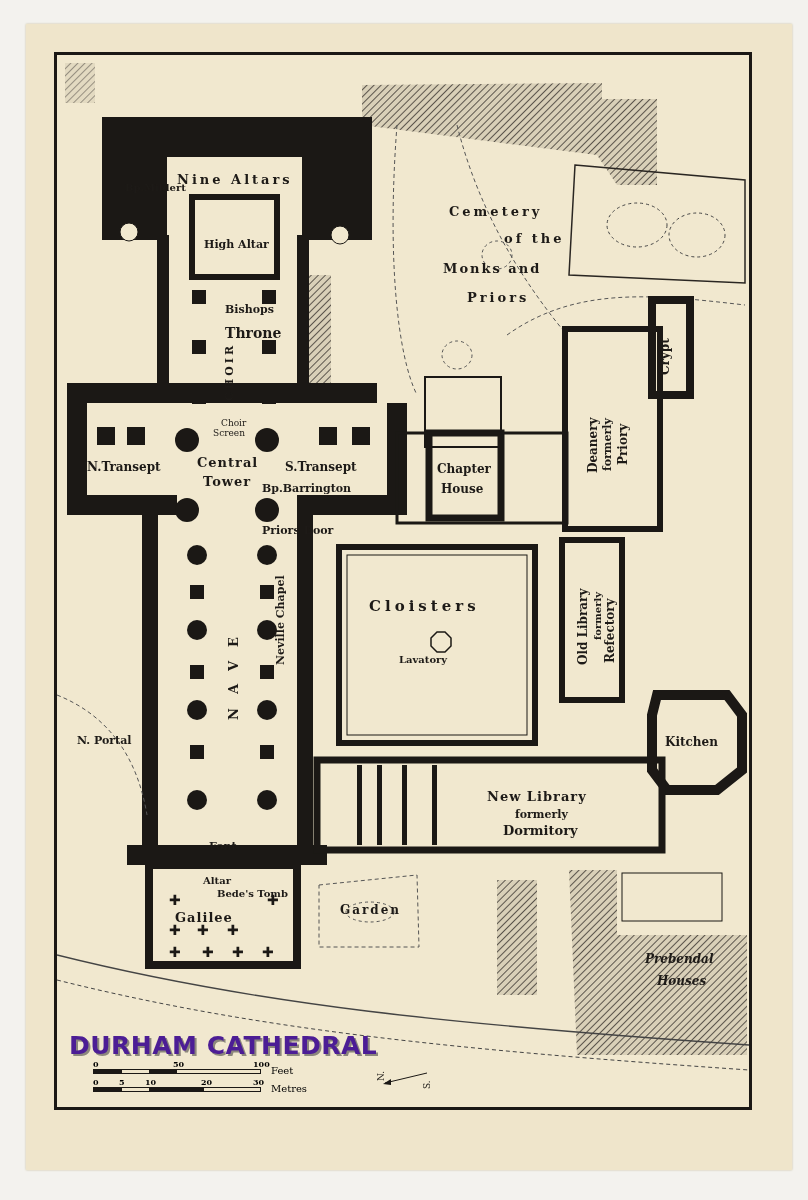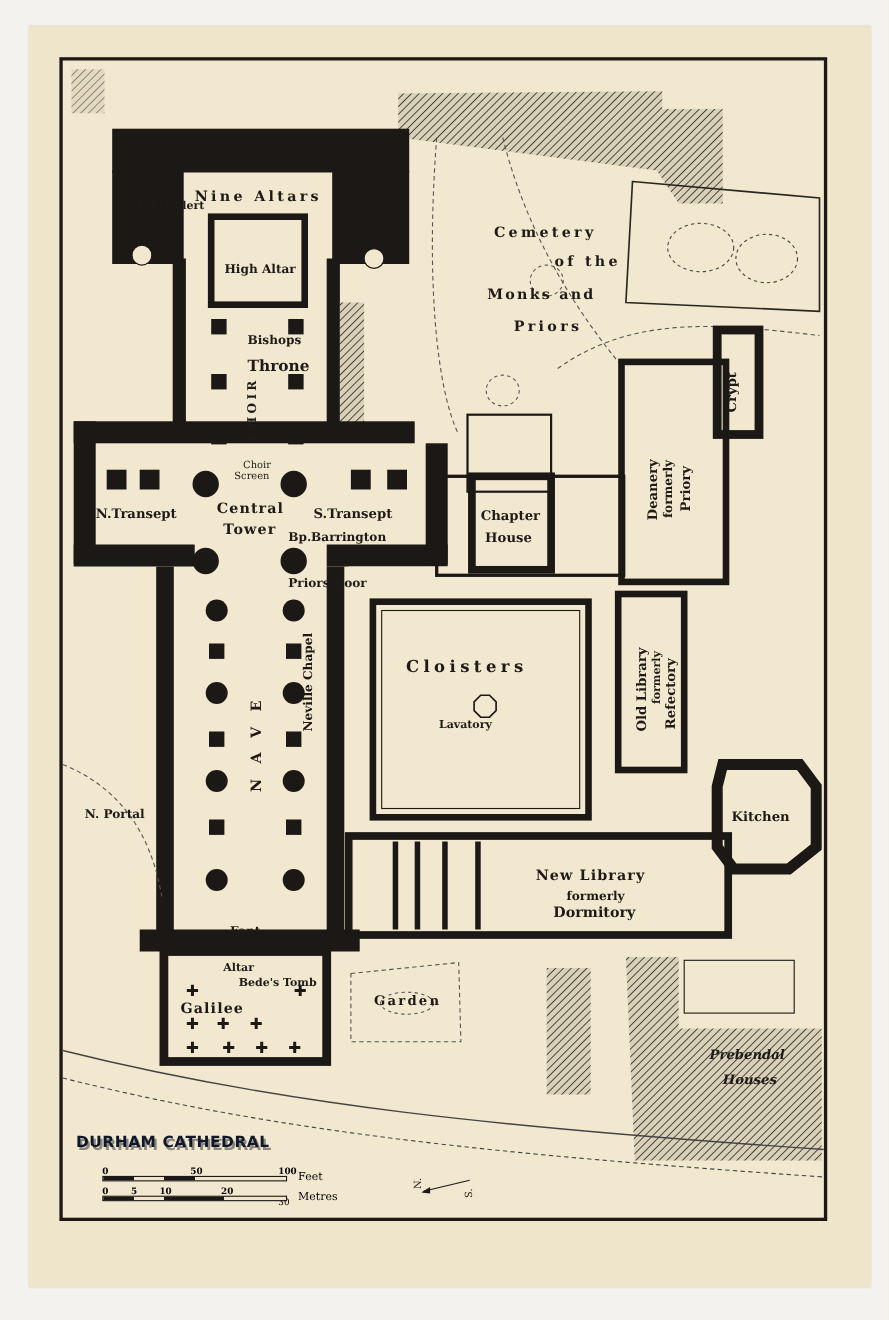--- a/index.html
+++ b/index.html
@@ -3,21 +3,21 @@
 <meta charset="utf-8">
 <style>
   html,body{margin:0;padding:0;}
   body{width:808px;height:1200px;background:#f3f2ee;position:relative;overflow:hidden;font-family:"DejaVu Serif",serif;}
   .paper{position:absolute;left:26px;top:24px;width:766px;height:1146px;background:#efe5cb;box-shadow:0 0 2px #c9bf9f;}
   .frame{position:absolute;left:54px;top:52px;width:692px;height:1052px;border:3px solid #1b1815;background:#f1e8cf;overflow:hidden;}
   svg.map{position:absolute;left:0;top:0;}
   .lbl{position:absolute;color:#1d1a17;font-family:"DejaVu Serif",serif;font-weight:bold;white-space:nowrap;line-height:1;}
   .sp{letter-spacing:3px;}
   .vert{transform-origin:left top;transform:rotate(-90deg);}
-  .title{position:absolute;font-family:"DejaVu Sans",sans-serif;font-weight:bold;font-size:14px;color:#0f172a;letter-spacing:0.5px;text-shadow:2px 2px 0 #8c877c;}
+  .title{position:absolute;font-family:"DejaVu Sans",sans-serif;font-weight:bold;font-size:25px;color:#4c1d95;letter-spacing:0.5px;text-shadow:2px 2px 0 #8c877c;}
   .small{font-size:9px;font-weight:normal;}
 </style>
 </head>
 <body>
 
 <div class="paper"></div>
 <div class="frame">
   <svg class="map" width="692" height="1052" viewBox="0 0 692 1052">
     <defs>
       <pattern id="hatch" width="5" height="5" patternUnits="userSpaceOnUse" patternTransform="rotate(45)">
@@ -158,21 +158,21 @@
   <div class="lbl" style="left:146px;top:420px;font-size:13px;letter-spacing:1px;">Tower</div>
   <div class="lbl" style="left:228px;top:406px;font-size:12px;">S.Transept</div>
   <div class="lbl" style="left:205px;top:428px;font-size:11px;">Bp.Barrington</div>
   <div class="lbl" style="left:205px;top:470px;font-size:11px;">Priors Door</div>
   <div class="lbl vert" style="left:170px;top:665px;font-size:13px;letter-spacing:14px;">NAVE</div>
   <div class="lbl vert" style="left:218px;top:610px;font-size:11px;">Neville Chapel</div>
   <div class="lbl" style="left:20px;top:680px;font-size:11px;">N. Portal</div>
   <div class="lbl" style="left:152px;top:741px;font-size:11px;margin-top:45px;">Font</div>
   <div class="lbl" style="left:146px;top:821px;font-size:10px;">Altar</div>
   <div class="lbl" style="left:160px;top:834px;font-size:10px;">Bede's Tomb</div>
-  <div class="lbl" style="left:107px;top:856px;font-size:13px;letter-spacing:1px;">Galilee</div>
+  <div class="lbl" style="left:118px;top:856px;font-size:13px;letter-spacing:1px;">Galilee</div>
   <div class="lbl sp" style="left:392px;top:150px;font-size:13px;">Cemetery</div>
   <div class="lbl sp" style="left:410px;top:177px;font-size:13px;margin-left:37px;">of the</div>
   <div class="lbl" style="left:386px;top:207px;font-size:13px;letter-spacing:2px;">Monks and</div>
   <div class="lbl sp" style="left:410px;top:236px;font-size:13px;">Priors</div>
   <div class="lbl vert" style="left:602px;top:320px;font-size:12px;">Crypt</div>
   <div class="lbl vert" style="left:530px;top:418px;font-size:12px;">Deanery</div>
   <div class="lbl vert" style="left:545px;top:416px;font-size:11px;">formerly</div>
   <div class="lbl vert" style="left:560px;top:410px;font-size:12px;">Priory</div>
   <div class="lbl" style="left:380px;top:408px;font-size:12px;">Chapter</div>
   <div class="lbl" style="left:384px;top:428px;font-size:12px;">House</div>
@@ -193,21 +193,21 @@
   <div style="position:absolute;left:36px;top:1004px;width:240px;height:40px;">
     <div style="position:absolute;left:0;top:0;font-size:8px;font-weight:bold;">0</div>
     <div style="position:absolute;left:80px;top:0;font-size:8px;font-weight:bold;">50</div>
     <div style="position:absolute;left:160px;top:0;font-size:8px;font-weight:bold;">100</div>
     <div style="position:absolute;left:0;top:10px;width:166px;height:3px;border:1px solid #1b1815;background:linear-gradient(90deg,#1b1815 0 17%,#efe5cb 17% 33%,#1b1815 33% 50%,#efe5cb 50%);"></div>
     <div style="position:absolute;left:178px;top:6px;font-size:10px;">Feet</div>
     <div style="position:absolute;left:0;top:18px;font-size:8px;font-weight:bold;">0</div>
     <div style="position:absolute;left:26px;top:18px;font-size:8px;font-weight:bold;">5</div>
     <div style="position:absolute;left:52px;top:18px;font-size:8px;font-weight:bold;">10</div>
     <div style="position:absolute;left:108px;top:18px;font-size:8px;font-weight:bold;">20</div>
-    <div style="position:absolute;left:160px;top:18px;font-size:8px;font-weight:normal;margin-top:11px;">30</div>
+    <div style="position:absolute;left:160px;top:18px;font-size:8px;font-weight:bold;">30</div>
     <div style="position:absolute;left:0;top:28px;width:166px;height:3px;border:1px solid #1b1815;background:linear-gradient(90deg,#1b1815 0 17%,#efe5cb 17% 33%,#1b1815 33% 66%,#efe5cb 66%);"></div>
     <div style="position:absolute;left:178px;top:24px;font-size:10px;">Metres</div>
   </div>
 
   <div style="position:absolute;left:318px;top:1008px;width:60px;height:30px;">
     <svg width="60" height="30">
         <line x1="10" y1="20" x2="52" y2="10" stroke="#1b1815" stroke-width="1"></line>
         <polygon points="8,21 16,16 16,22" fill="#1b1815"></polygon>
       </svg>
     <div class="lbl vert small" style="left:2px;top:18px;">N.</div>

